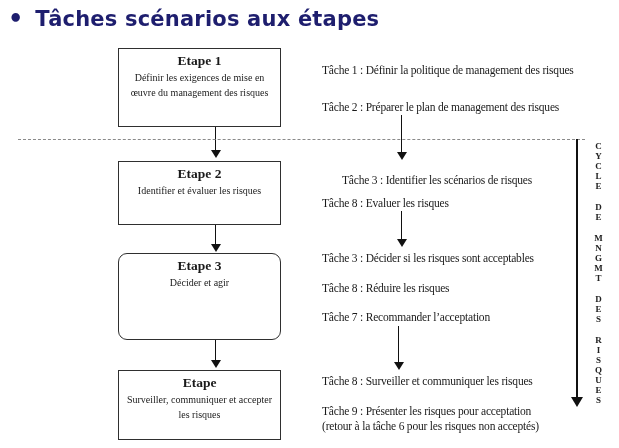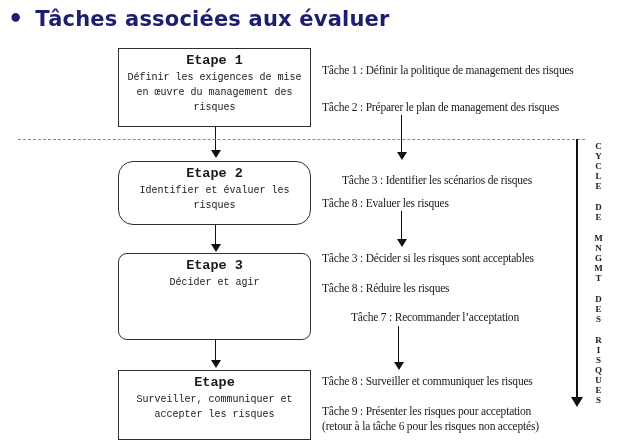--- a/index.html
+++ b/index.html
@@ -9,26 +9,26 @@
     font-family:"Liberation Serif", serif; color:#1a1a1a;
   }
 
   
   .title-row { position:absolute; left:8px; top:4px; display:flex; align-items:flex-start;
     font-family:"DejaVu Sans", sans-serif; font-weight:bold; color:#1e1e6e; }
   .title-bullet { font-size:24px; line-height:30px; margin-right:12px; }
   .title-text { font-size:21px; line-height:30px; letter-spacing:0.2px; }
 
   
-  .stage-box { position:absolute; left:118px; width:193px; border:1px solid #2f2f2f;
-    box-sizing:border-box; text-align:center; padding-top:3px; background:#fff;font-family:Liberation Mono, monospace; }
+  .stage-box { position:absolute; left:118px; width:163px; border:1px solid #2f2f2f;
+    box-sizing:border-box; text-align:center; padding-top:3px; background:#fff; }
   .stage-label { font-weight:bold; font-size:13.5px; line-height:18px; }
   .stage-desc  { font-size:10px; line-height:15px; padding:0 2px; }
   .stage-1 { top:48px;  height:79px; }
-  .stage-2 { top:161px; height:64px;border-radius:15px; }
+  .stage-2 { top:161px; height:64px; }
   .stage-3 { top:253px; height:87px;border-radius:9px; }
   .stage-4 { top:370px; height:70px; }
 
   
   .v-arrow { position:absolute; display:flex; flex-direction:column; align-items:center; }
   .v-arrow .line { width:0; border-left:1px solid #111; flex:1; }
   .v-arrow .head { width:0; height:0; border-left:5px solid transparent;
     border-right:5px solid transparent; border-top:8px solid #111; }
   .stage-arrow-1 { left:210px; top:127px; height:31px; width:11px; }
   .stage-arrow-2 { left:210px; top:225px; height:27px; width:11px; }
@@ -39,42 +39,42 @@
 
   
   .divider { position:absolute; left:18px; top:139px; width:567px; height:0;
     border-top:1px dashed #8a8a8a; }
 
   
   .task { position:absolute; left:322px; font-size:11.5px; letter-spacing:-0.2px;
     line-height:15px; white-space:nowrap; }
   .task-1 { top:63px; }  .task-2 { top:100px; } .task-3 { top:173px;margin-left:20px; }
   .task-4 { top:196px; } .task-5 { top:251px; } .task-6 { top:281px; }
-  .task-7 { top:310px;margin-left:29px; } .task-8 { top:374px; } .task-9 { top:404px; }
+  .task-7 { top:310px; } .task-8 { top:374px; } .task-9 { top:404px; }
 
   
   .cycle-arrow { position:absolute; left:570px; top:139px; height:268px; width:13px;
     display:flex; flex-direction:column; align-items:center; }
   .cycle-arrow .line { width:0; border-left:2px solid #111; flex:1; }
   .cycle-arrow .head { width:0; height:0; border-left:6px solid transparent;
     border-right:6px solid transparent; border-top:10px solid #111; }
   .cycle-label { position:absolute; left:592px; top:141px; width:13px;
     display:flex; flex-direction:column; align-items:center; }
   .cycle-word { display:flex; flex-direction:column; align-items:center; margin-bottom:11px; }
   .cycle-letter { font-size:9px; font-weight:bold; line-height:10px;
     font-family:"Liberation Serif", serif; color:#222; }
 </style>
 </head>
 <body>
 
 <div class="slide">
 
   <div class="title-row">
     <span class="title-bullet">•</span>
-    <span class="title-text">Tâches associées aux évaluer</span>
+    <span class="title-text">Tâches scénarios aux étapes</span>
   </div>
 
   <div class="stage-box stage-1">
     <div class="stage-label">Etape 1</div>
     <div class="stage-desc">Définir les exigences de mise en œuvre du management des risques</div>
   </div>
   <div class="stage-box stage-2">
     <div class="stage-label">Etape 2</div>
     <div class="stage-desc">Identifier et évaluer les risques</div>
   </div>

